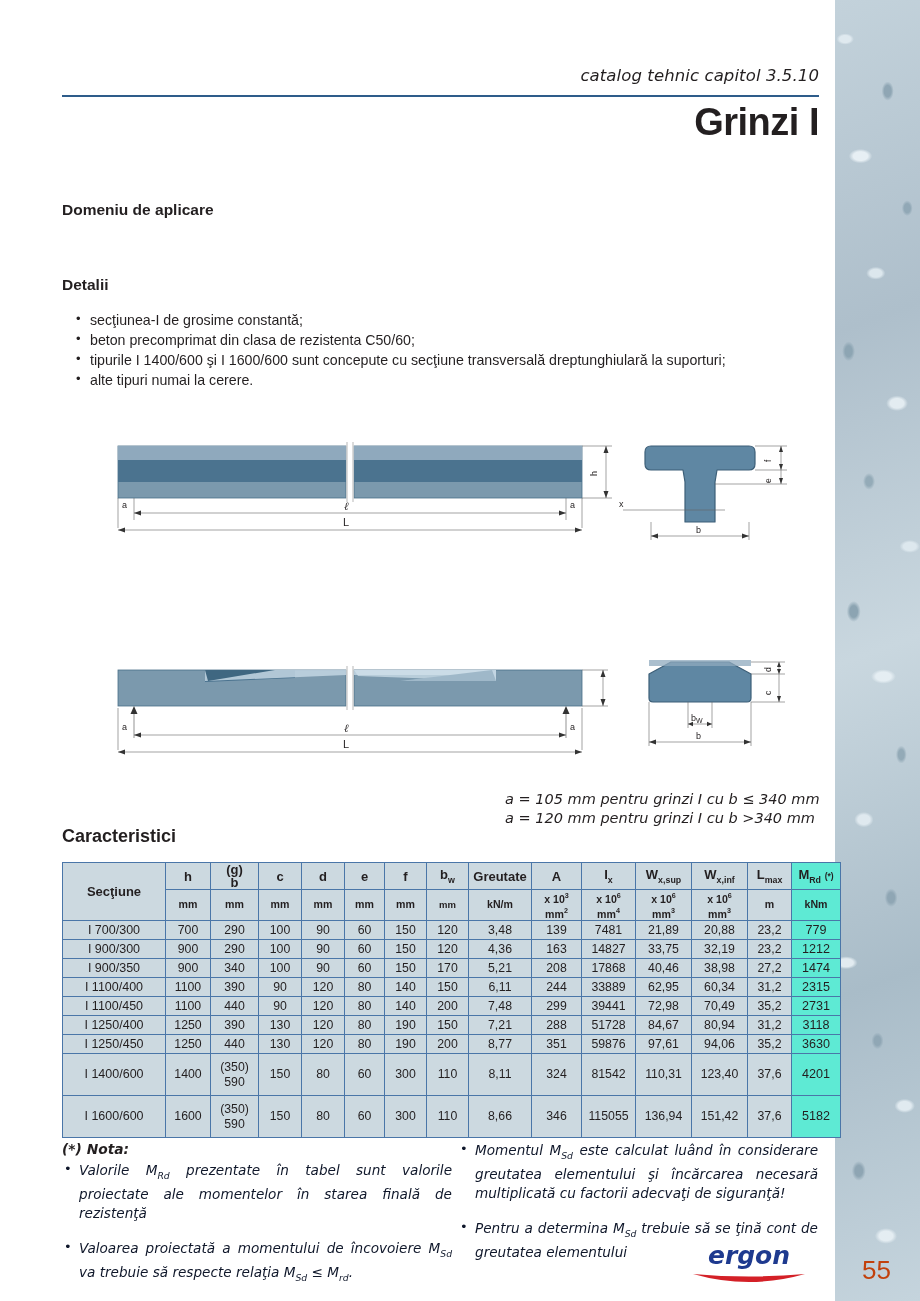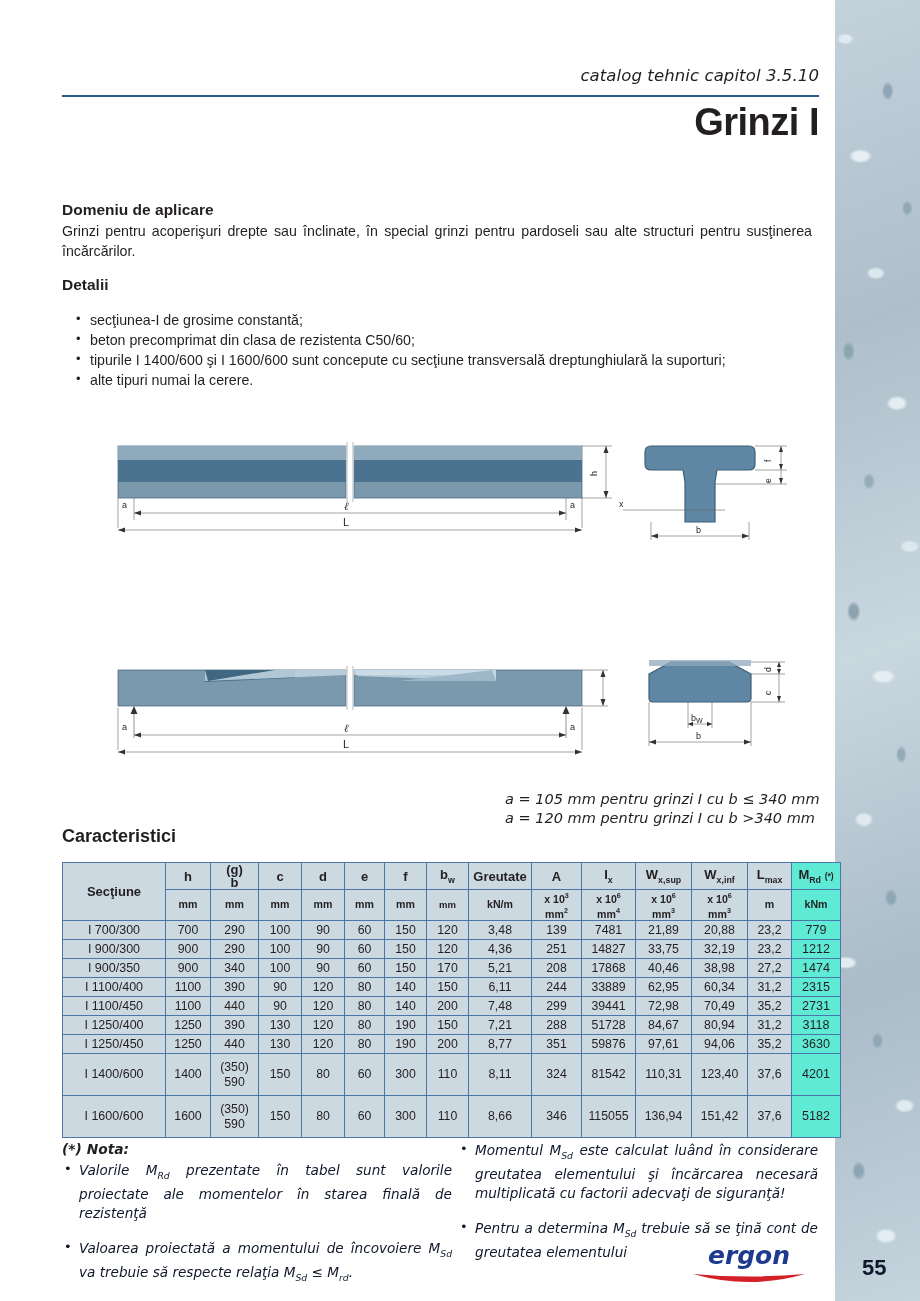--- a/index.html
+++ b/index.html
@@ -199,39 +199,38 @@
 
   
   #ergon-logo {
     position: absolute;
     left: 689px; top: 1238px;
     width: 120px; height: 48px;
   }
   #page-number {
     position: absolute;
     left: 862px; top: 1255px;
-    font-size: 22px;
-    font-weight: bold;
-    color: #0f172a;
+    font-size: 26px;
+    font-weight: normal;
+    color: #c2410c;
     z-index: 5;
   }
 </style>
 </head>
 <body>
 
 <div id="texture-bar"></div>
 
 <div id="page">
 
   <div id="catalog-line">catalog tehnic capitol 3.5.10</div>
   <div id="header-rule"></div>
   <div id="page-title">Grinzi I</div>
 
   <div class="sec-head" id="h-domeniu">Domeniu de aplicare</div>
-  <div id="domeniu-body">Grinzi pentru acoperişuri drepte sau înclinate, în special grinzi pentru pardoseli sau alte structuri pentru susţinerea încărcărilor.</div>
 
   <div class="sec-head" id="h-detalii">Detalii</div>
   <ul id="detalii-list">
     <li>secţiunea-I de grosime constantă;</li>
     <li>beton precomprimat din clasa de rezistenta C50/60;</li>
     <li>tipurile I 1400/600 şi I 1600/600 sunt concepute cu secţiune transversală dreptunghiulară la suporturi;</li>
     <li>alte tipuri  numai la cerere.</li>
   </ul>
 
   <svg class="dwg" id="dwg-top" viewBox="0 0 740 125">
@@ -471,21 +470,21 @@
         <tr>
           <td class="sect-cell">I   900/300</td>
           <td>900</td>
           <td>290</td>
           <td>100</td>
           <td>90</td>
           <td>60</td>
           <td>150</td>
           <td>120</td>
           <td>4,36</td>
-          <td>251</td>
+          <td>163</td>
           <td>14827</td>
           <td>33,75</td>
           <td>32,19</td>
           <td>23,2</td>
           <td class="mrd">1212</td>
         </tr>
         <tr>
           <td class="sect-cell">I   900/350</td>
           <td>900</td>
           <td>340</td>

